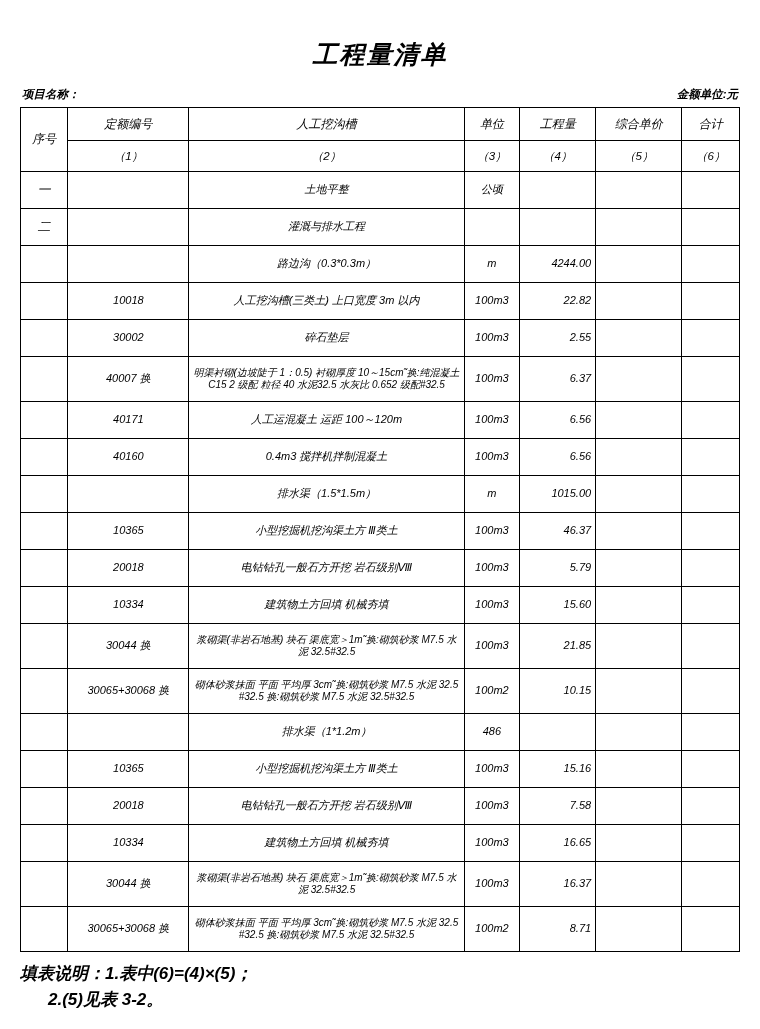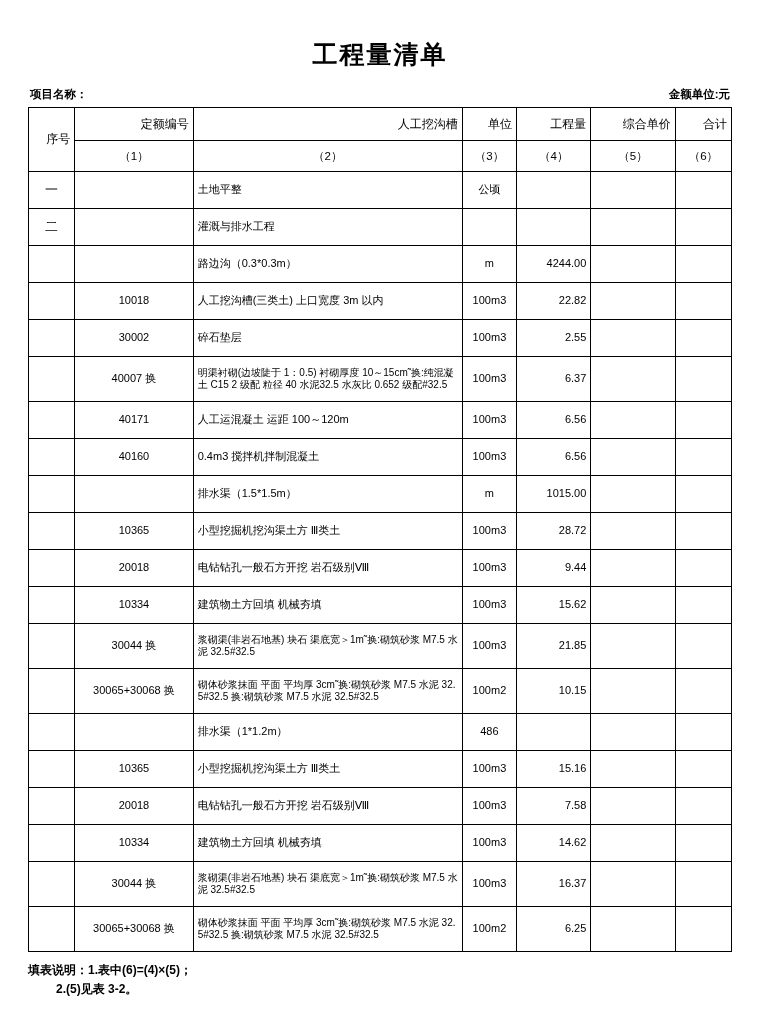--- a/index.html
+++ b/index.html
@@ -12,22 +12,23 @@
     height: 1029px;
     font-family: "Liberation Sans", "DejaVu Sans", sans-serif;
     color: #000000;
     position: relative;
     overflow: hidden;
   }
   .page {
     width: 760px;
     height: 1029px;
     box-sizing: border-box;
-    padding: 0 28px;
+    padding: 0 20px;
     position: relative;
+    font-style: italic;
   }
   .doc-title {
     text-align: center;
     font-size: 25px;
     font-weight: bold;
     letter-spacing: 2px;
     padding-top: 38px;
     padding-bottom: 6px;
     font-family: "DejaVu Sans", "Liberation Sans", sans-serif;
   }
@@ -57,49 +58,49 @@
   }
   col.c0 { width: 46px; }
   col.c1 { width: 118px; }
   col.c2 { width: 268px; }
   col.c3 { width: 54px; }
   col.c4 { width: 74px; }
   col.c5 { width: 84px; }
   col.c6 { width: 56px; }
 
   .hdr td {
-    text-align: right;
+    text-align: center;
     font-size: 12px;
     height: 26px;
   }
   .hdr-num td {
     text-align: center;
     font-size: 11.5px;
     height: 24px;
   }
   .cell-center { text-align: center; }
   .cell-right { text-align: right; padding-right: 8px; margin-left: 19px; }
   .seq-cell {
     text-align: center;
     font-size: 13px;
   }
   .row-tall td { height: 38px; }
   .row-std td { height: 30px; }
   .desc {
-    text-align: left;
+    text-align: center;
     padding-left: 6px;
     font-size: 11px;
     word-break: break-all;
   }
   .desc-small {
     font-size: 10px;
     line-height: 1.3;
   }
   .footnote {
-    font-size: 12px;
+    font-size: 17px;
     font-weight: bold;
     padding-top: 9px;
     line-height: 1.55;
   }
   .footnote .ln2 {
     padding-left: 28px;
   }
 </style>
 </head>
 <body>
@@ -220,39 +221,39 @@
           <td class="cell-center">m</td>
           <td class="cell-right">1015.00</td>
           <td class="cell-center"></td>
           <td class="cell-center"></td>
         </tr>
         <tr class="table-row row-std">
           <td class="seq-cell"></td>
           <td class="cell-center">10365</td>
           <td class="desc">小型挖掘机挖沟渠土方 Ⅲ类土</td>
           <td class="cell-center">100m3</td>
-          <td class="cell-right">28.72</td>
+          <td class="cell-right">46.37</td>
           <td class="cell-center"></td>
           <td class="cell-center"></td>
         </tr>
         <tr class="table-row row-std">
           <td class="seq-cell"></td>
           <td class="cell-center">20018</td>
           <td class="desc">电钻钻孔一般石方开挖 岩石级别Ⅷ</td>
           <td class="cell-center">100m3</td>
-          <td class="cell-right">9.44</td>
+          <td class="cell-right">5.79</td>
           <td class="cell-center"></td>
           <td class="cell-center"></td>
         </tr>
         <tr class="table-row row-std">
           <td class="seq-cell"></td>
           <td class="cell-center">10334</td>
           <td class="desc">建筑物土方回填 机械夯填</td>
           <td class="cell-center">100m3</td>
-          <td class="cell-right">15.62</td>
+          <td class="cell-right">15.60</td>
           <td class="cell-center"></td>
           <td class="cell-center"></td>
         </tr>
         <tr class="table-row row-tall">
           <td class="seq-cell"></td>
           <td class="cell-center">30044 换</td>
           <td class="desc desc-small">浆砌渠(非岩石地基) 块石 渠底宽＞1m˜换:砌筑砂浆 M7.5 水泥 32.5#32.5</td>
           <td class="cell-center">100m3</td>
           <td class="cell-right">21.85</td>
           <td class="cell-center"></td>
@@ -292,39 +293,39 @@
           <td class="cell-center">100m3</td>
           <td class="cell-right">7.58</td>
           <td class="cell-center"></td>
           <td class="cell-center"></td>
         </tr>
         <tr class="table-row row-std">
           <td class="seq-cell"></td>
           <td class="cell-center">10334</td>
           <td class="desc">建筑物土方回填 机械夯填</td>
           <td class="cell-center">100m3</td>
-          <td class="cell-right">14.62</td>
+          <td class="cell-right">16.65</td>
           <td class="cell-center"></td>
           <td class="cell-center"></td>
         </tr>
         <tr class="table-row row-tall">
           <td class="seq-cell"></td>
           <td class="cell-center">30044 换</td>
           <td class="desc desc-small">浆砌渠(非岩石地基) 块石 渠底宽＞1m˜换:砌筑砂浆 M7.5 水泥 32.5#32.5</td>
           <td class="cell-center">100m3</td>
           <td class="cell-right">16.37</td>
           <td class="cell-center"></td>
           <td class="cell-center"></td>
         </tr>
         <tr class="table-row row-tall">
           <td class="seq-cell"></td>
           <td class="cell-center">30065+30068 换</td>
           <td class="desc desc-small">砌体砂浆抹面 平面 平均厚 3cm˜换:砌筑砂浆 M7.5 水泥 32.5#32.5 换:砌筑砂浆 M7.5 水泥 32.5#32.5</td>
           <td class="cell-center">100m2</td>
-          <td class="cell-right">6.25</td>
+          <td class="cell-right">8.71</td>
           <td class="cell-center"></td>
           <td class="cell-center"></td>
         </tr>
       </tbody>
   </table>
 
   <div class="footnote">
     <div class="ln1">填表说明：1.表中(6)=(4)×(5)；</div>
     <div class="ln2">2.(5)见表 3-2。</div>
   </div>

